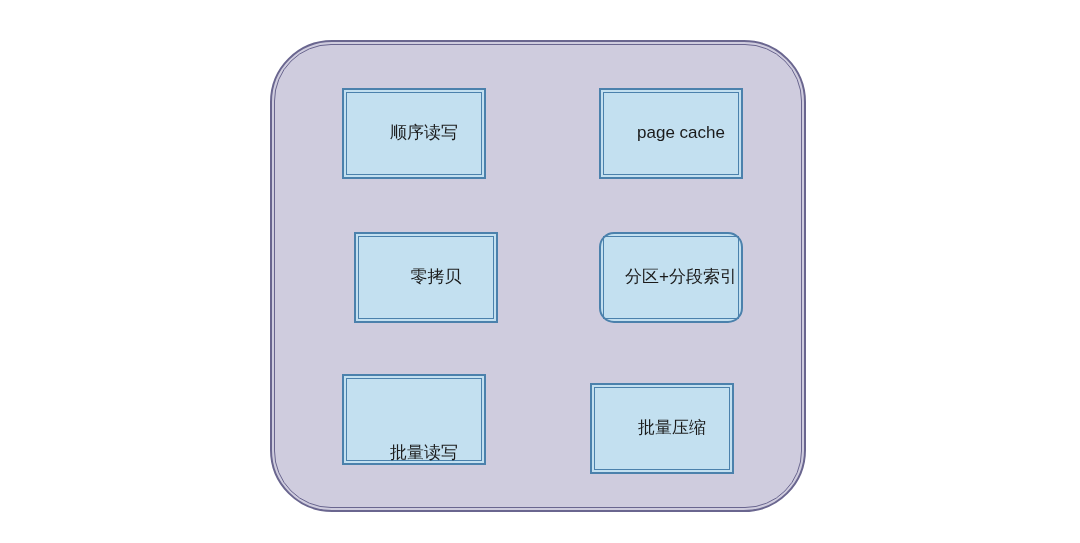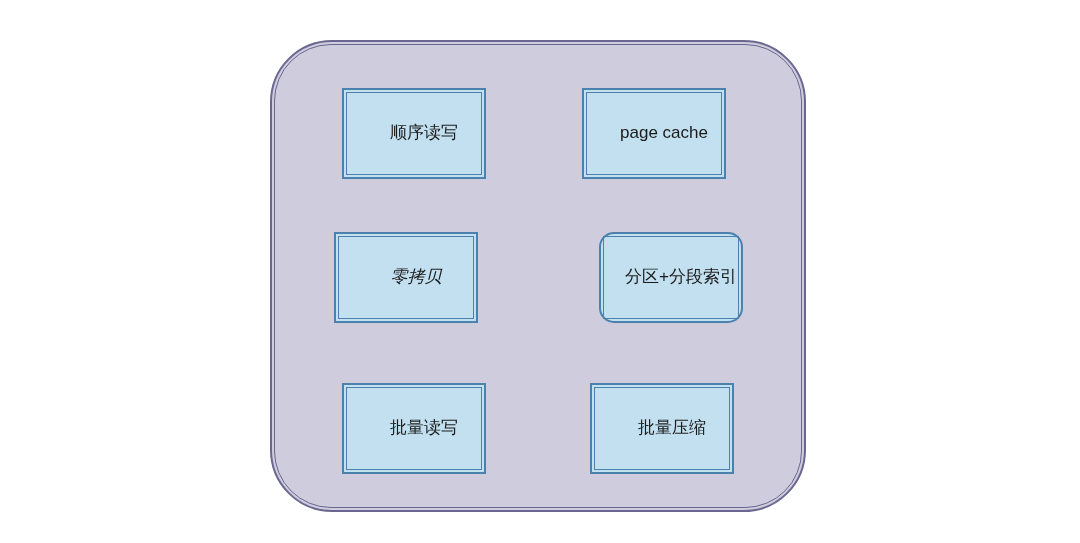--- a/index.html
+++ b/index.html
@@ -56,24 +56,24 @@
   .node-label {
     position: relative;
     font-size: 17px;
     line-height: 1.2;
     color: var(--node-text, #1A1A1A);
     text-align: center;
     white-space: nowrap;
   }
   
   .r1c1 { left: 70px;  top: 46px;  }
-  .r1c2 { left: 310px; top: 46px;  }
-  .r2c1 { left: 62px;  top: 190px; font-style: italic; }
+  .r1c2 { left: 327px; top: 46px;  }
+  .r2c1 { left: 82px;  top: 190px; }
   .r2c2 { left: 327px; top: 190px; border-radius: 15px; }
-  .r3c1 { left: 70px;  top: 341px; }
+  .r3c1 { left: 70px;  top: 332px; align-items: flex-end; }
   .r3c2 { left: 318px; top: 341px; }
 </style>
 </head>
 <body>
 
 <div class="stage">
   <div class="container-shape">
 
     <div class="node r1c1">
       <span class="node-label">顺序读写</span>

